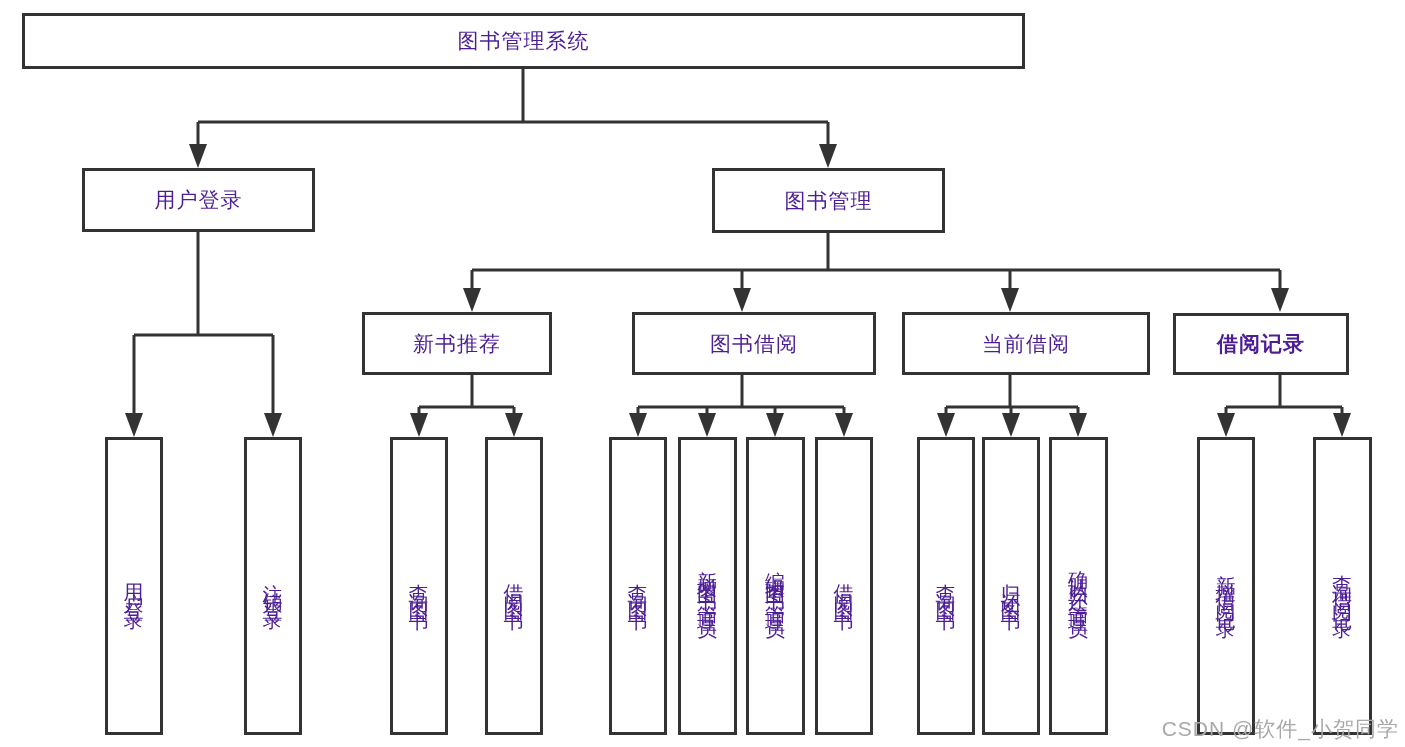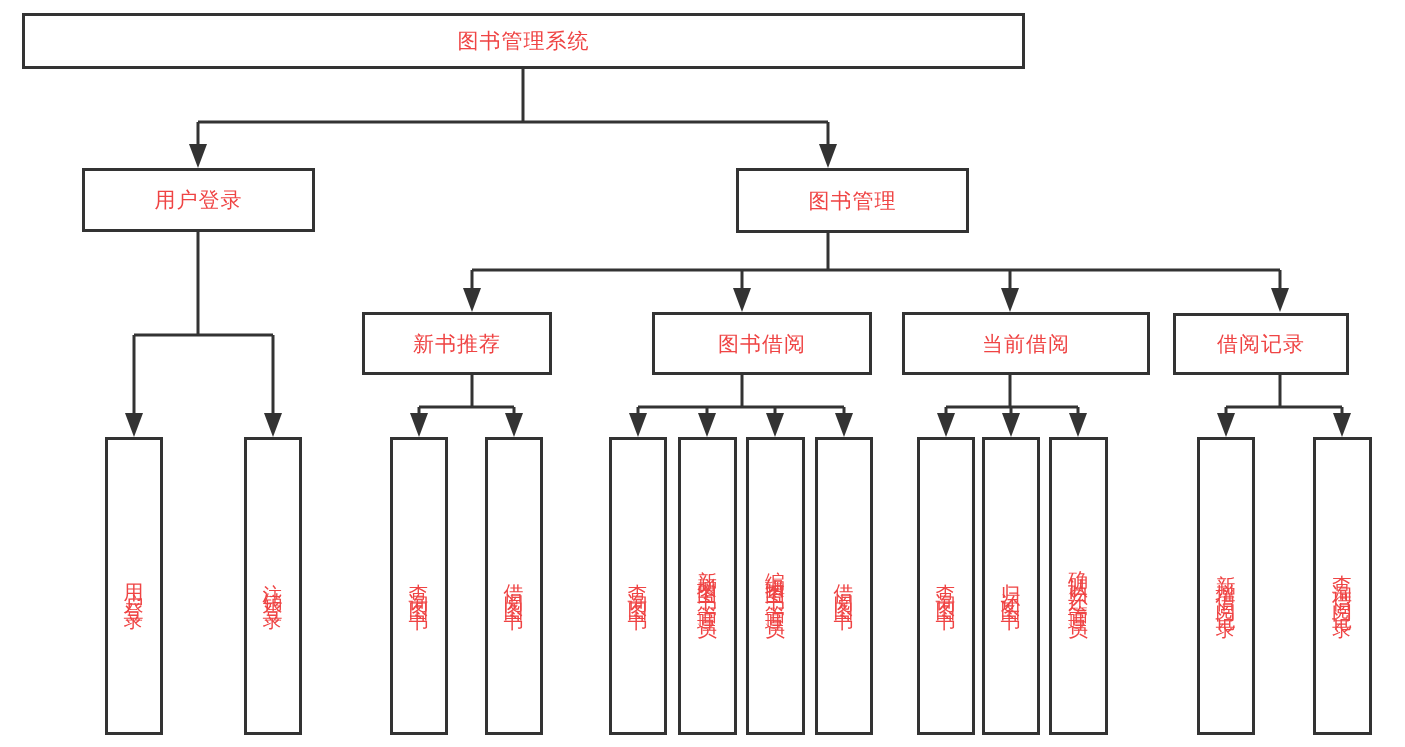--- a/index.html
+++ b/index.html
@@ -23,21 +23,21 @@
     z-index: 1;
   }
   .node {
     position: absolute;
     box-sizing: border-box;
     border: 3px solid #333333;
     background: #ffffff;
     display: flex;
     align-items: center;
     justify-content: center;
-    color: #ef4444;
+    color: #4c1d95;
     z-index: 2;
   }
   .hnode {
     font-size: 21px;
     letter-spacing: 1px;
     white-space: nowrap;
   }
   .vnode {
     font-size: 20px;
   }
@@ -128,26 +128,26 @@
       <path d="M1002 413 L1020 413 L1011 437 Z"></path>
       <path d="M1069 413 L1087 413 L1078 437 Z"></path>
       <path d="M1217 413 L1235 413 L1226 437 Z"></path>
       <path d="M1333 413 L1351 413 L1342 437 Z"></path>
     </g>
   </svg>
 
   <div class="node hnode" style="left:22px; top:13px; width:1003px; height:56px;">图书管理系统</div>
 
   <div class="node hnode" style="left:82px; top:168px; width:233px; height:64px;">用户登录</div>
-  <div class="node hnode" style="left:712px; top:168px; width:233px; height:65px;margin-left:24px;">图书管理</div>
+  <div class="node hnode" style="left:712px; top:168px; width:233px; height:65px;">图书管理</div>
 
   <div class="node hnode" style="left:362px; top:312px; width:190px; height:63px;">新书推荐</div>
-  <div class="node hnode" style="left:652px; top:312px; width:220px; height:63px;">图书借阅</div>
+  <div class="node hnode" style="left:632px; top:312px; width:244px; height:63px;">图书借阅</div>
   <div class="node hnode" style="left:902px; top:312px; width:248px; height:63px;">当前借阅</div>
-  <div class="node hnode" style="left:1173px; top:313px; width:176px; height:62px;">借阅记录</div>
+  <div class="node hnode" style="left:1173px; top:313px; width:176px; height:62px;font-weight:bold;">借阅记录</div>
 
   <div class="node vnode" style="left:105px; top:437px; width:58px; height:298px;">
     <span class="vtext">用户登录</span>
   </div>
   <div class="node vnode" style="left:244px; top:437px; width:58px; height:298px;">
     <span class="vtext">注销登录</span>
   </div>
 
   <div class="node vnode" style="left:390px; top:437px; width:58px; height:298px;">
     <span class="vtext">查询图书</span>
@@ -179,14 +179,15 @@
     <span class="vtext long">确认归还（管理员）</span>
   </div>
 
   <div class="node vnode" style="left:1197px; top:437px; width:58px; height:298px;">
     <span class="vtext">新增借阅记录</span>
   </div>
   <div class="node vnode" style="left:1313px; top:437px; width:59px; height:298px;">
     <span class="vtext">查询借阅记录</span>
   </div>
 
+  <div id="watermark">CSDN @软件_小贺同学</div>
 
 </div>
 
 </body></html>

